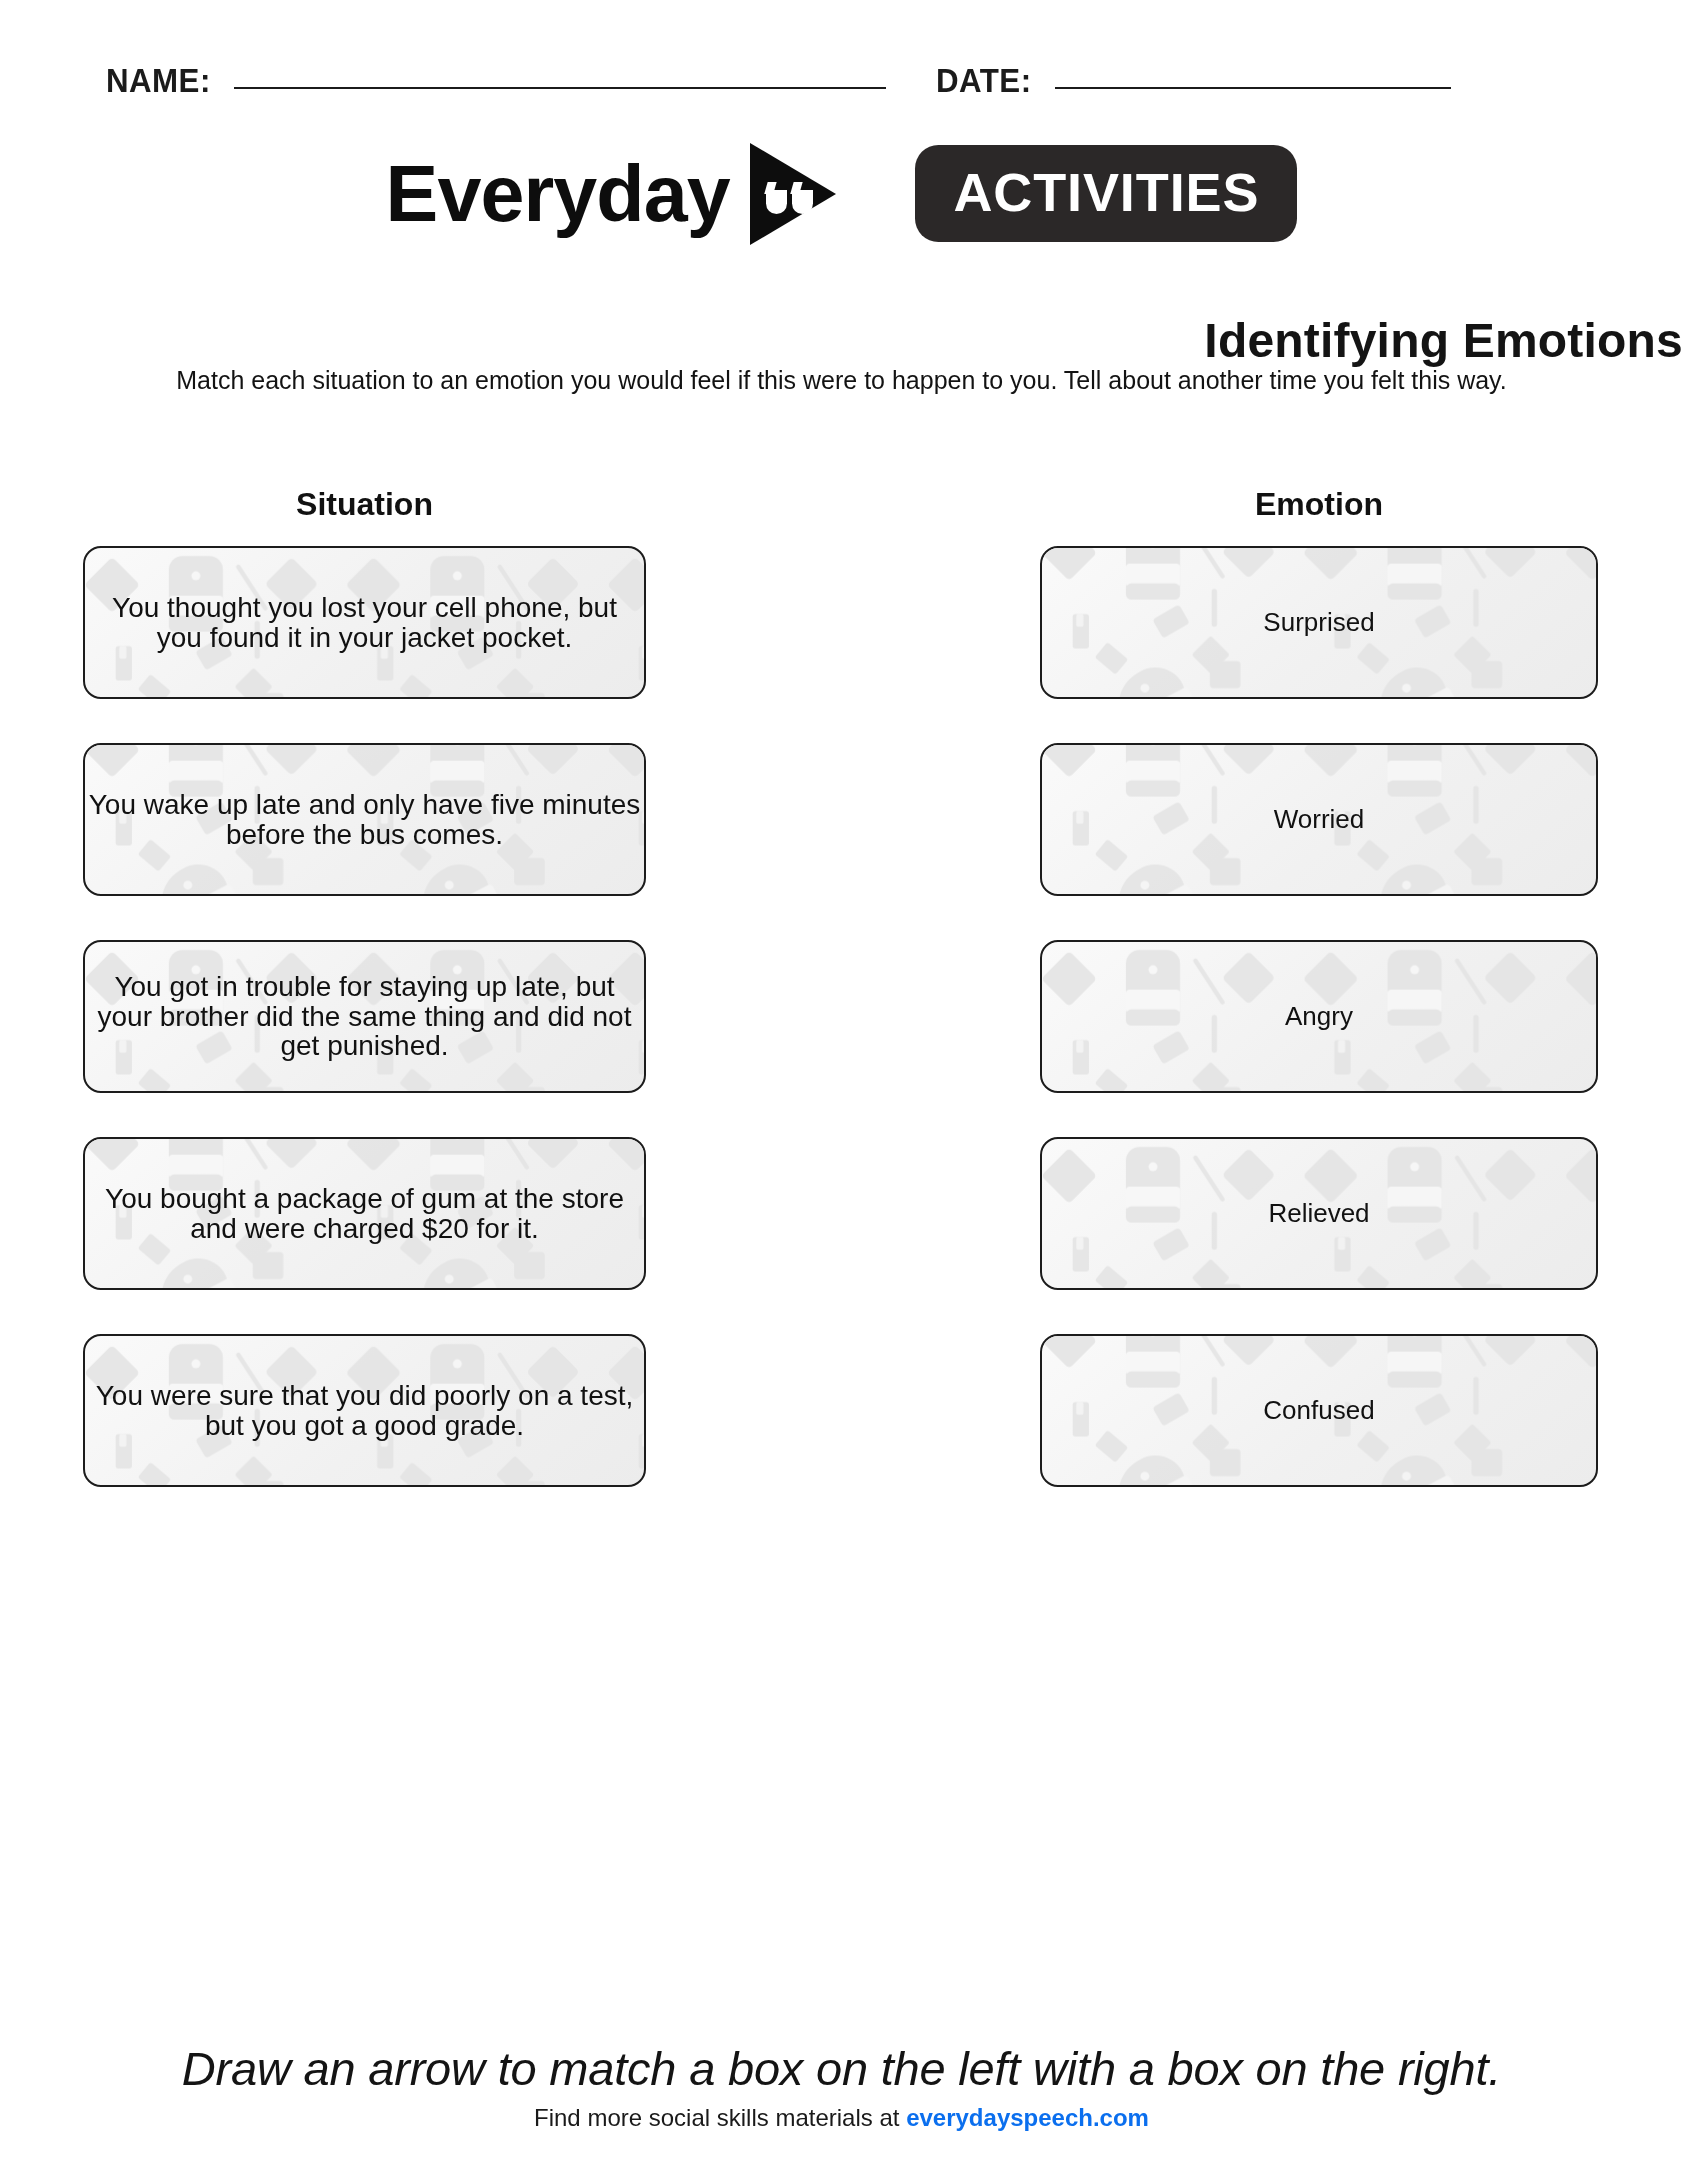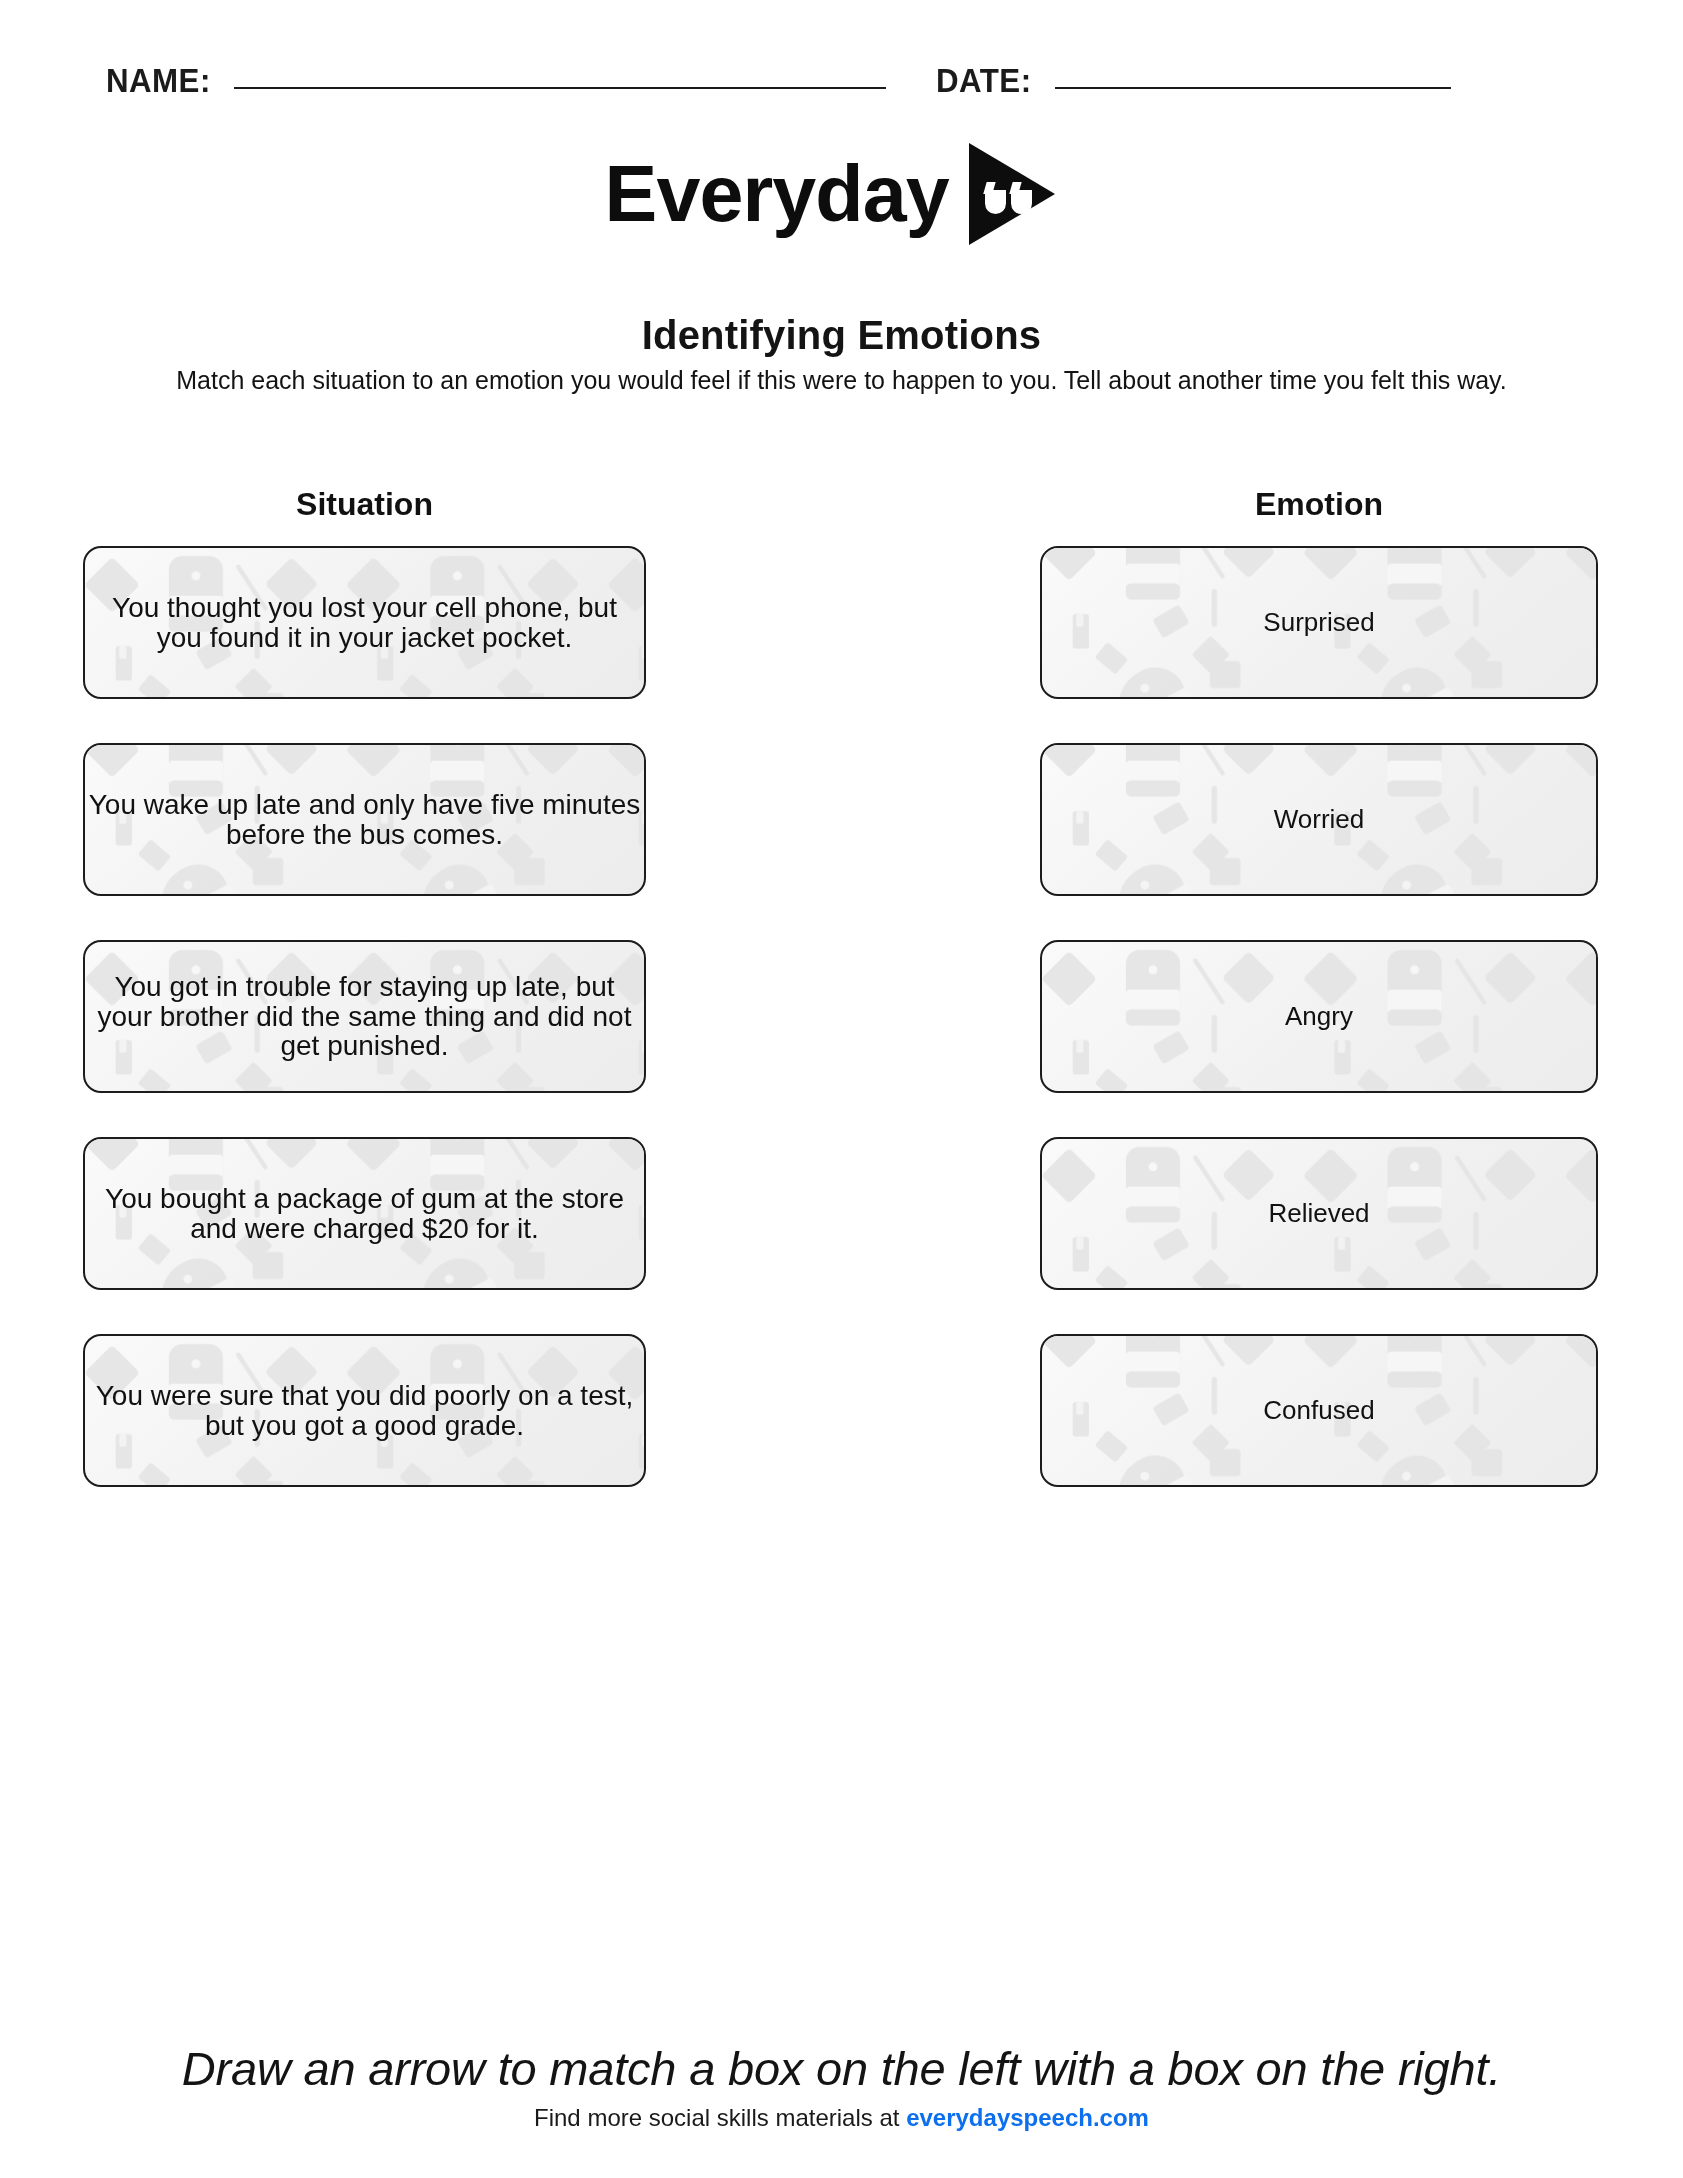--- a/index.html
+++ b/index.html
@@ -106,22 +106,22 @@
     padding: 20px 38px 23.4px 38px;
     border-radius: 23.4px;
     line-height: 1;
   }
 
   
   .sheet-title {
     position: absolute;
     left: 0; top: 313px;
     width: 1683px;
-    text-align: center;
-    font-size: 40px;
+    text-align: right;
+    font-size: 48px;
     font-weight: 700;
     color: #141414;
     letter-spacing: 0.2px;
   }
   .sheet-instruction {
     position: absolute;
     left: 99px; top: 364px;
     width: 1485px;
     text-align: center;
     font-size: 25px;
@@ -229,20 +229,21 @@
   <span class="field-rule rule-date"></span>
 </div>
 
 <div class="brand-row">
   <span class="brand-word">Everyday</span>
   <span class="brand-mark">
     <span class="tri"></span>
     <span class="q1"></span>
     <span class="q2"></span>
   </span>
+  <span class="activities-badge">ACTIVITIES</span>
 </div>
 
 <div class="sheet-title">Identifying Emotions</div>
 <div class="sheet-instruction">Match each situation to an emotion you would feel if this were to happen to you. Tell about another time you felt this way.</div>
 
 <div class="col-header left">Situation</div>
 <div class="col-header right">Emotion</div>
 
 <div class="col left">
   <div class="card">

